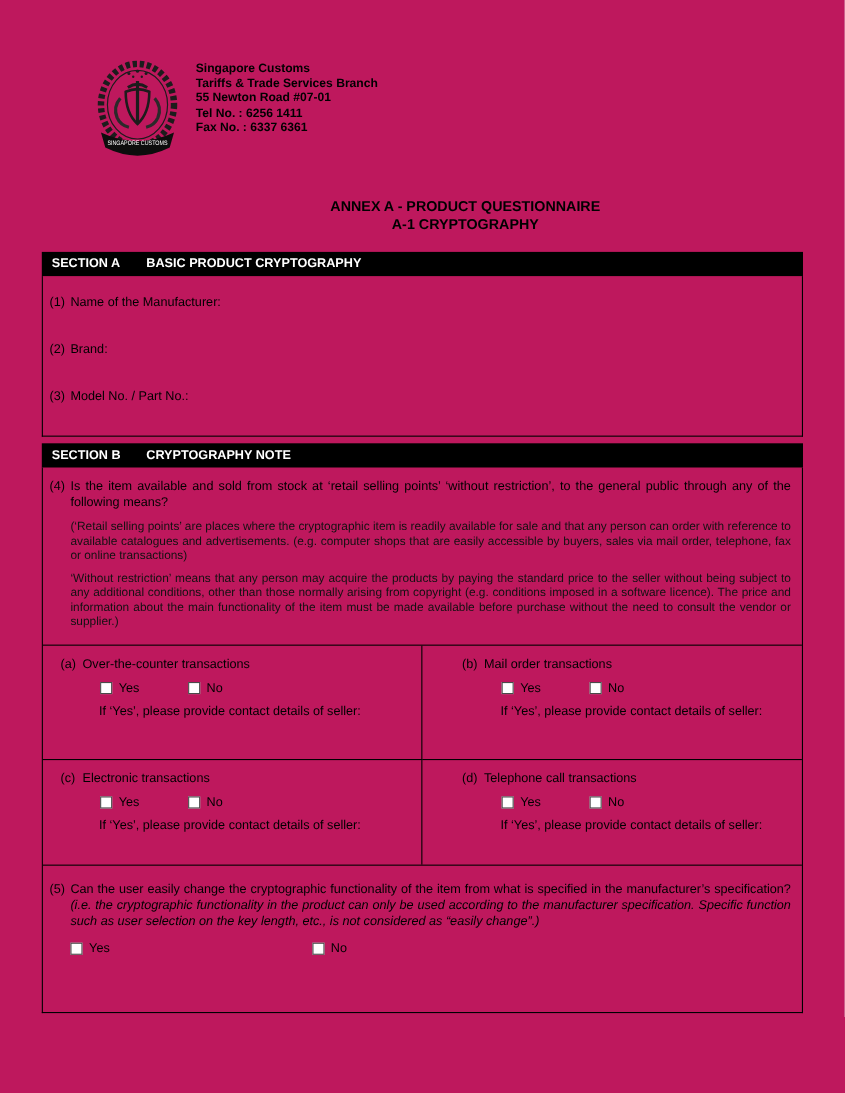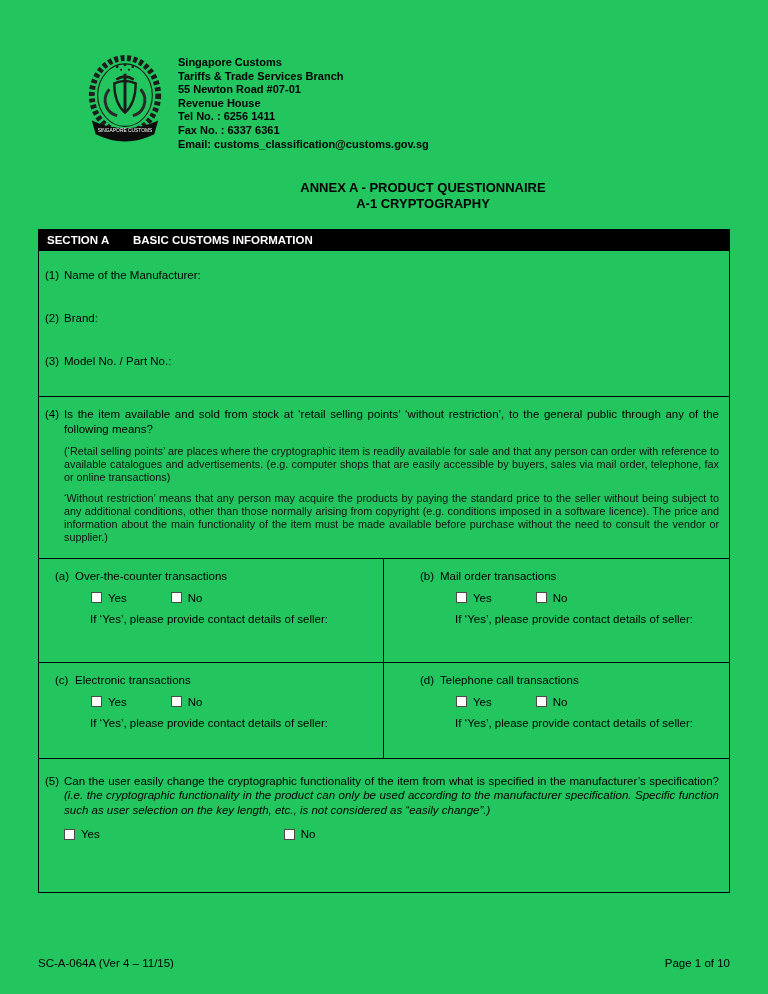--- a/index.html
+++ b/index.html
@@ -1,17 +1,17 @@
 <!DOCTYPE html>
 <html><head>
 <meta charset="utf-8">
 <style>
   html,body{margin:0;padding:0;background:#e8e8e8;}
   .page{
-    position:relative;width:768px;height:994px;margin:0 auto;background:#22c55e;
+    position:relative;width:768px;height:994px;margin:0 auto;background:#be185d;
     font-family:"Liberation Sans",sans-serif;color:#000;overflow:hidden;
   }
   
   .header{position:absolute;left:84px;top:54px;display:flex;align-items:flex-start;}
   .logo-wrap{width:82px;margin-right:12px;flex:none;}
   .addr{font-size:11px;font-weight:bold;line-height:13.6px;padding-top:2px;}
   
   .title-block{position:absolute;left:0;top:180px;width:768px;text-align:center;
     font-weight:bold;font-size:13px;line-height:16px;margin-left:39px;}
   
@@ -76,53 +76,55 @@
         <path d="M26 36 q-7 8 -3 18 q3 7 11 9" fill="none" stroke="#2a2a2a" stroke-width="3"></path>
         <path d="M58 36 q7 8 3 18 q-3 7 -11 9" fill="none" stroke="#2a2a2a" stroke-width="3"></path>
         <path d="M8 68 Q42 84 76 68 L72 82 Q42 97 12 82 Z" fill="#0d0d0d"></path>
         <text x="42" y="80" text-anchor="middle" font-size="6" fill="#ffffff" textLength="56" lengthAdjust="spacingAndGlyphs">SINGAPORE CUSTOMS</text>
       </svg>
     </div>
     <div class="addr">
       <div>Singapore Customs</div>
       <div>Tariffs &amp; Trade Services Branch</div>
       <div>55 Newton Road #07-01</div>
-      <div>Revenue House</div>
       <div>Tel No. : 6256 1411</div>
       <div>Fax No. : 6337 6361</div>
-      <div>Email: customs_classification@customs.gov.sg</div>
     </div>
   </div>
 
   <div class="title-block">
     <div>ANNEX A - PRODUCT QUESTIONNAIRE</div>
     <div>A-1 CRYPTOGRAPHY</div>
   </div>
 
   <div class="content">
 
     <div class="bar">
       <span class="bar-label">SECTION A</span>
-      <span>BASIC CUSTOMS INFORMATION</span>
+      <span>BASIC PRODUCT CRYPTOGRAPHY</span>
     </div>
     <div class="boxA">
       <div class="q-item">
         <span class="qnum">(1)</span>
         <span class="qtext">Name of the Manufacturer:</span>
       </div>
       <div class="q-item">
         <span class="qnum">(2)</span>
         <span class="qtext">Brand:</span>
       </div>
       <div class="q-item">
         <span class="qnum">(3)</span>
         <span class="qtext">Model No. / Part No.:</span>
       </div>
     </div>
 
+    <div class="bar barB">
+      <span class="bar-label">SECTION B</span>
+      <span>CRYPTOGRAPHY NOTE</span>
+    </div>
     <div class="boxB">
 
       <div class="q4-head">
         <span class="qnum">(4)</span>
         <span class="qtext">Is the item available and sold from stock at ‘retail selling points’ ‘without restriction’, to the general public through any of the following means?</span>
       </div>
       <div class="note">(‘Retail selling points’ are places where the cryptographic item is readily available for sale and that any person can order with reference to available catalogues and advertisements. (e.g. computer shops that are easily accessible by buyers, sales via mail order, telephone, fax or online transactions)</div>
       <div class="note">‘Without restriction’ means that any person may acquire the products by paying the standard price to the seller without being subject to any additional conditions, other than those normally arising from copyright (e.g. conditions imposed in a software licence). The price and information about the main functionality of the item must be made available before purchase without the need to consult the vendor or supplier.)</div>
 
       <div class="q4-table">
@@ -195,18 +197,14 @@
           <span>Yes</span>
           <span class="cb q5-cb-no"></span>
           <span>No</span>
         </div>
         <div class="q5-answer-space"></div>
       </div>
 
     </div>
   </div>
 
-  <div class="footer">
-    <span>SC-A-064A (Ver 4 – 11/15)</span>
-    <span>Page 1 of 10</span>
-  </div>
 
 </div>
 
 </body></html>

